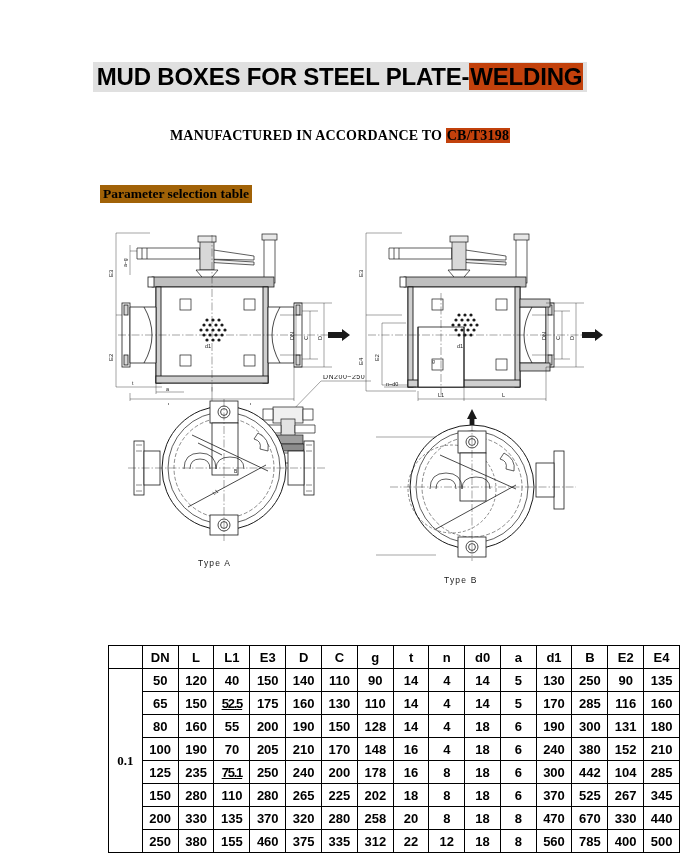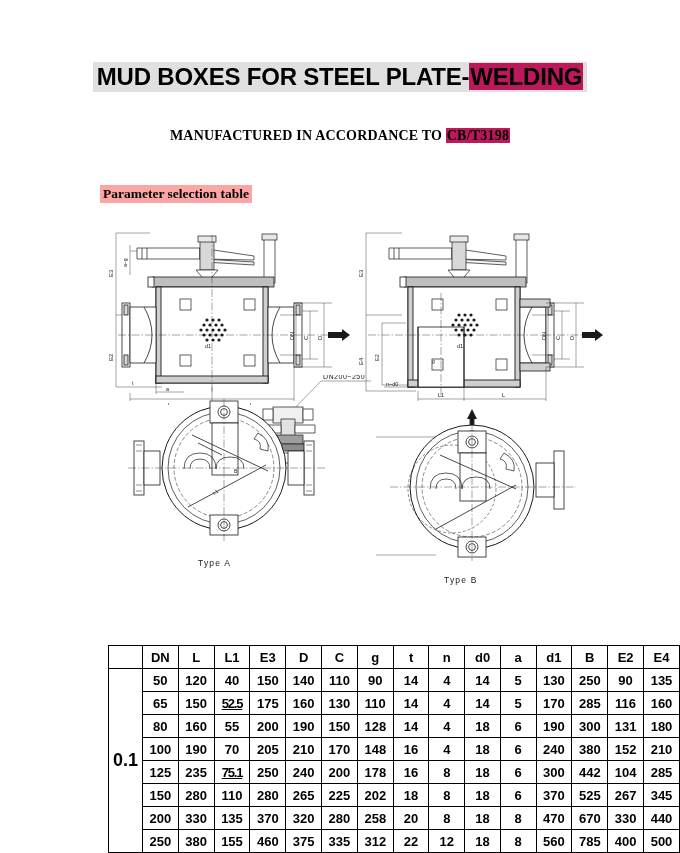--- a/index.html
+++ b/index.html
@@ -19,39 +19,39 @@
   .main-title {
     display: inline-block;
     font-family: "Liberation Sans", sans-serif;
     font-weight: bold;
     font-size: 24px;
     letter-spacing: -0.2px;
     background: #e0e0e0;
     padding: 1px 4px;
     white-space: nowrap;
   }
-  .hl-green { background: #be185d; padding: 0 1px; margin-top: 8px; }
+  .hl-green { background: #c2410c; padding: 0 1px; margin-top: 8px; }
 
   .subtitle-wrap { text-align: center; padding-top: 34px; }
   .sub-title {
     display: inline-block;
     font-family: "Liberation Serif", serif;
     font-weight: bold;
     font-size: 14px;
     letter-spacing: 0.2px;
     white-space: nowrap;
   }
 
   .section-wrap { padding: 40px 0 0 100px; }
   .section-title {
     display: inline-block;
     font-family: "Liberation Serif", serif;
     font-weight: bold;
     font-size: 13.5px;
-    background: #fca5a5;
+    background: #a16207;
     padding: 1px 3px;
   }
 
   
   .drawings {
     position: relative;
     margin-top: 6px;
     height: 390px;
   }
   .dwg { position: absolute; }
@@ -75,21 +75,21 @@
     text-align: center;
     vertical-align: middle;
     height: 23px;
     padding: 0 1px;
     font-weight: bold;
     background: #fff;
     white-space: nowrap;
     overflow: hidden;
   }
   table.param th { font-size: 13px; }
-  td.pcol { width: 34px; font-size: 18px; border-right-width: 1.6px; }
+  td.pcol { width: 34px; font-size: 13px; border-right-width: 1.6px; font-family: Liberation Serif, serif; }
   td.c, th.c { width: 36px; }
   .tight { letter-spacing: -1.2px; text-decoration: underline; }
 </style>
 </head>
 <body>
 
 <div class="title-wrap">
   <span class="main-title"><span>MUD BOXES FOR STEEL PLATE-</span><span class="hl-green">WELDING</span></span>
 </div>
 

